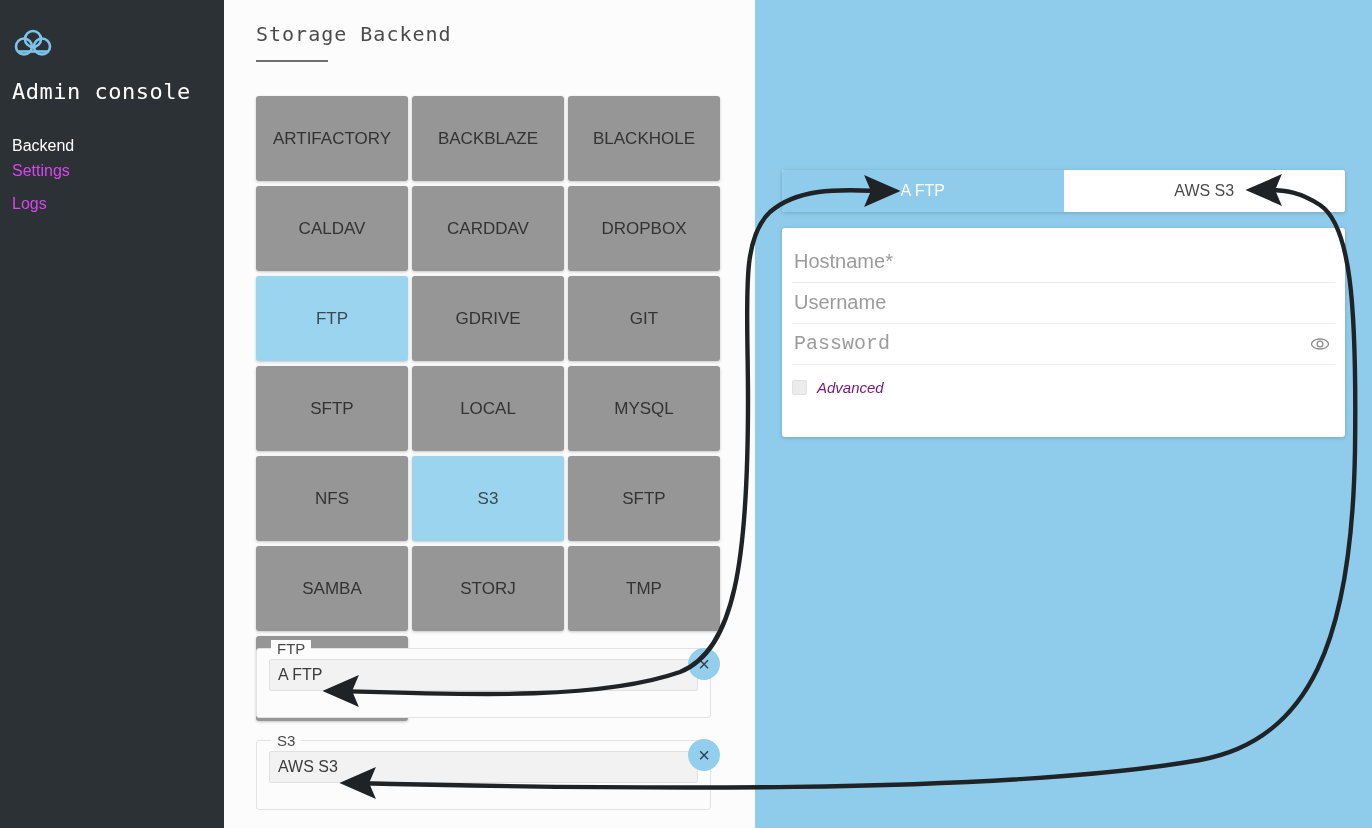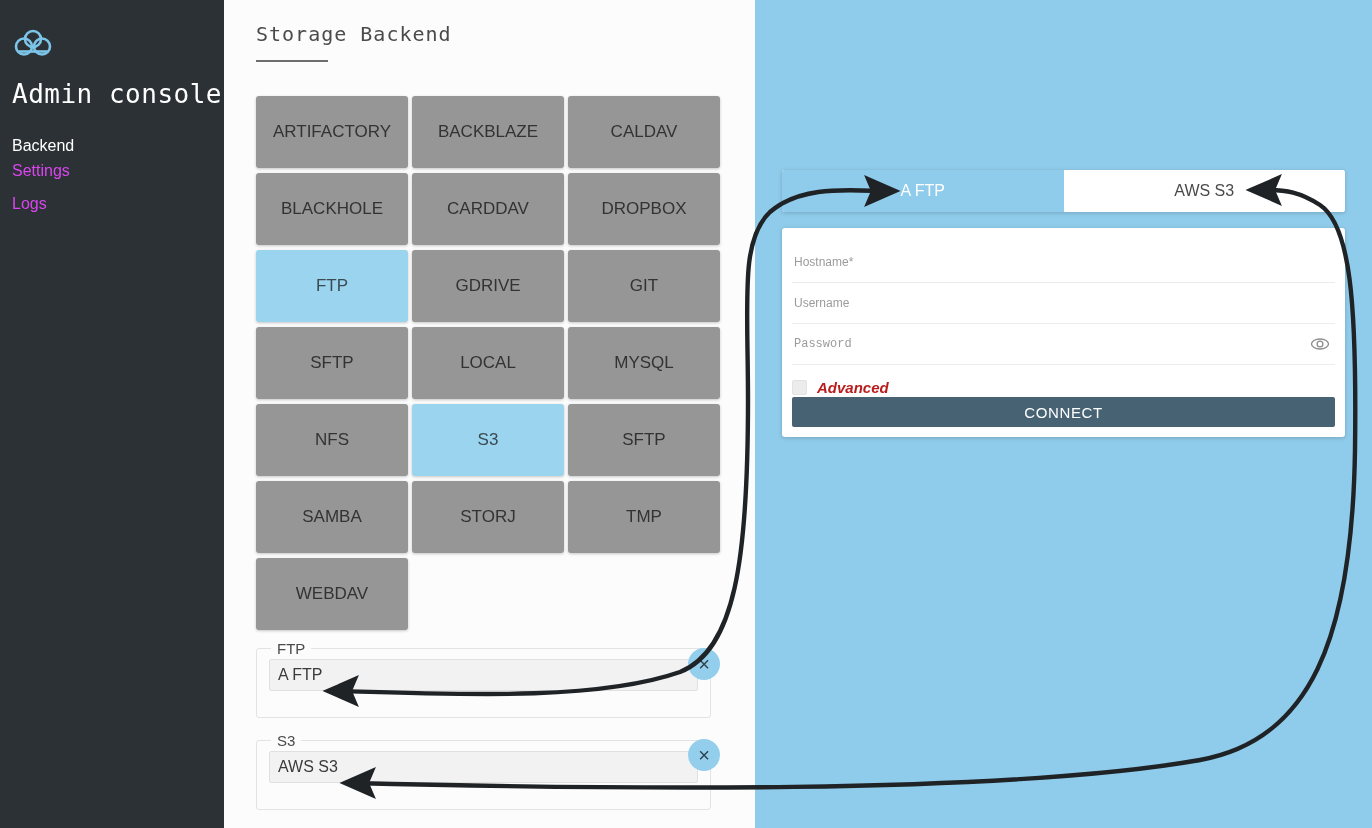--- a/index.html
+++ b/index.html
@@ -33,21 +33,21 @@
     top: 24px;
     width: 42px;
     height: 40px;
   }
   #sidebar-title {
     position: absolute;
     left: 12px;
     top: 79px;
     color: #ffffff;
     font-family: "DejaVu Sans Mono", "Liberation Mono", monospace;
-    font-size: 26px;
+    font-size: 22px;
     letter-spacing: 0.5px;
     white-space: nowrap;
     text-align: center;
   }
   .nav-item {
     position: absolute;
     left: 12px;
     font-size: 16px;
     line-height: 20px;
     white-space: nowrap;
@@ -88,21 +88,21 @@
   
   #tile-grid {
     position: absolute;
     left: 32px;
     top: 96px;
     width: 490px;
   }
   .tile {
     float: left;
     width: 152px;
-    height: 72px;
+    height: 85px;
     margin: 0 4px 5px 0;
     background: #969696;
     border-radius: 3px;
     color: #333333;
     font-size: 17px;
     display: flex;
     align-items: center;
     justify-content: center;
     box-shadow: 0 1px 3px rgba(0,0,0,0.22);
     cursor: pointer;
@@ -226,21 +226,21 @@
     border-bottom: 1px solid #ececec;
     height: 40px;
   }
   .field-input {
     width: 100%;
     height: 39px;
     border: none;
     outline: none;
     background: transparent;
     font-family: "Liberation Sans", sans-serif;
-    font-size: 12px;
+    font-size: 20px;
     color: #3b3b3b;
     box-sizing: border-box;
     padding: 0 2px;
   }
   .field-input::placeholder { color: #9b9b9b; opacity: 1; }
   #eye-toggle {
     position: absolute;
     right: 4px;
     top: 9px;
     width: 22px;
@@ -259,23 +259,22 @@
     background: #ececec;
     border: 1px solid #e2e2e2;
     border-radius: 2px;
     margin-right: 10px;
     cursor: pointer;
     box-sizing: border-box;
   }
   #advanced-label {
     font-style: italic;
     font-size: 15px;
-    color: #b91c1c;
+    color: #701a75;
     user-select: none;
-    font-weight: bold;
   }
   #connect-button {
     position: absolute;
     left: 10px;
     bottom: 10px;
     width: 543px;
     height: 30px;
     background: #466273;
     color: #ffffff;
     border: none;
@@ -317,22 +316,22 @@
   <div class="nav-item inactive" style="top:194px">Logs</div>
 </div>
 
 <div id="main">
   <div id="page-title">Storage Backend</div>
   <div id="page-title-underline"></div>
 
   <div id="tile-grid">
       <div class="tile">ARTIFACTORY</div>
       <div class="tile">BACKBLAZE</div>
+      <div class="tile">BLACKHOLE</div>
       <div class="tile">CALDAV</div>
-      <div class="tile">BLACKHOLE</div>
       <div class="tile">CARDDAV</div>
       <div class="tile">DROPBOX</div>
       <div class="tile selected">FTP</div>
       <div class="tile">GDRIVE</div>
       <div class="tile">GIT</div>
       <div class="tile">SFTP</div>
       <div class="tile">LOCAL</div>
       <div class="tile">MYSQL</div>
       <div class="tile">NFS</div>
       <div class="tile selected">S3</div>
@@ -378,21 +377,20 @@
         <svg width="22" height="22" viewBox="0 0 22 22">
           <ellipse cx="11" cy="11" rx="8.5" ry="5" fill="none" stroke="#8a8a8a" stroke-width="1.3"></ellipse>
           <circle cx="11" cy="11" r="2.9" fill="none" stroke="#8a8a8a" stroke-width="1.3"></circle>
         </svg>
       </span>
     </div>
     <div id="advanced-row">
       <span id="advanced-checkbox"></span>
       <span id="advanced-label">Advanced</span>
     </div>
-    <button id="connect-button">CONNECT</button>
   </div>
 </div>
 
 <svg id="annotations" viewBox="0 0 1372 828">
   <g fill="#1f2326" stroke="#1f2326" stroke-width="4.4" stroke-linecap="round" fill-rule="nonzero">
 
     <path d="M335 691 C 470 695, 600 700, 680 672 C 735 650, 748 560, 748 400 C 748 300, 740 240, 770 212 C 800 186, 845 190, 880 191" fill="none"></path>
     <polygon points="898,191 866,177 872,191 866,205" stroke-width="2"></polygon>
 
     <polygon points="325,691 357,677 351,691 357,705" stroke-width="2"></polygon>

